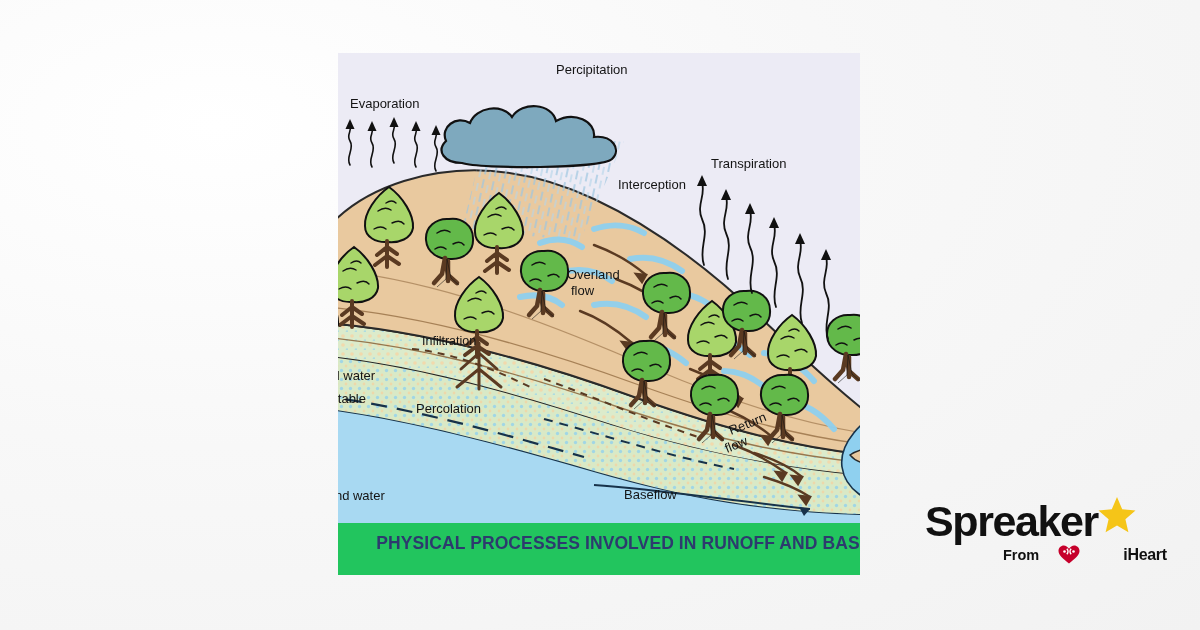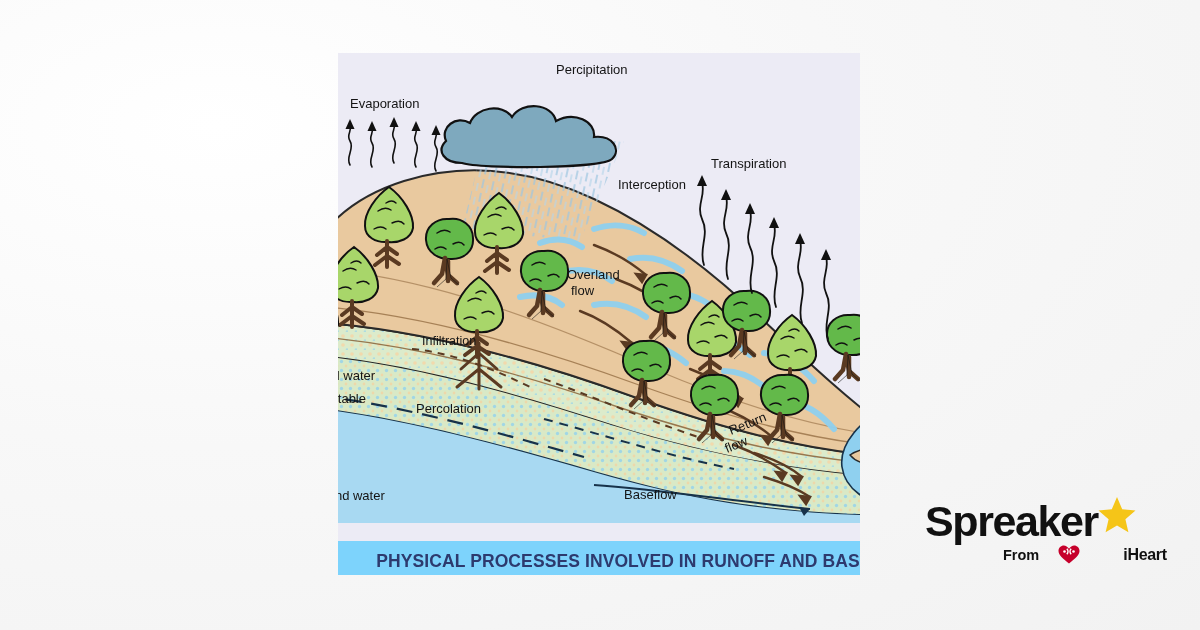--- a/index.html
+++ b/index.html
@@ -30,22 +30,21 @@
     left:-44px;top:0;
     width:600px;height:522px;text-align:center;
   }
   #diagram-svg{display:block;width:600px;height:470px;}
 
   
   #caption-strip{
     position:absolute;
     left:0;top:470px;
     width:600px;height:52px;
-    background:#7dd3fc;
-    margin-top:18px;
+    background:#22c55e;
   }
   #diagram-caption{
     position:absolute;
     left:44px;top:10px;
     width:560px;
     font-family:"Liberation Sans", sans-serif;
     font-weight:bold;
     font-size:17.5px;
     letter-spacing:0.1px;
     color:#2d3a6e;

